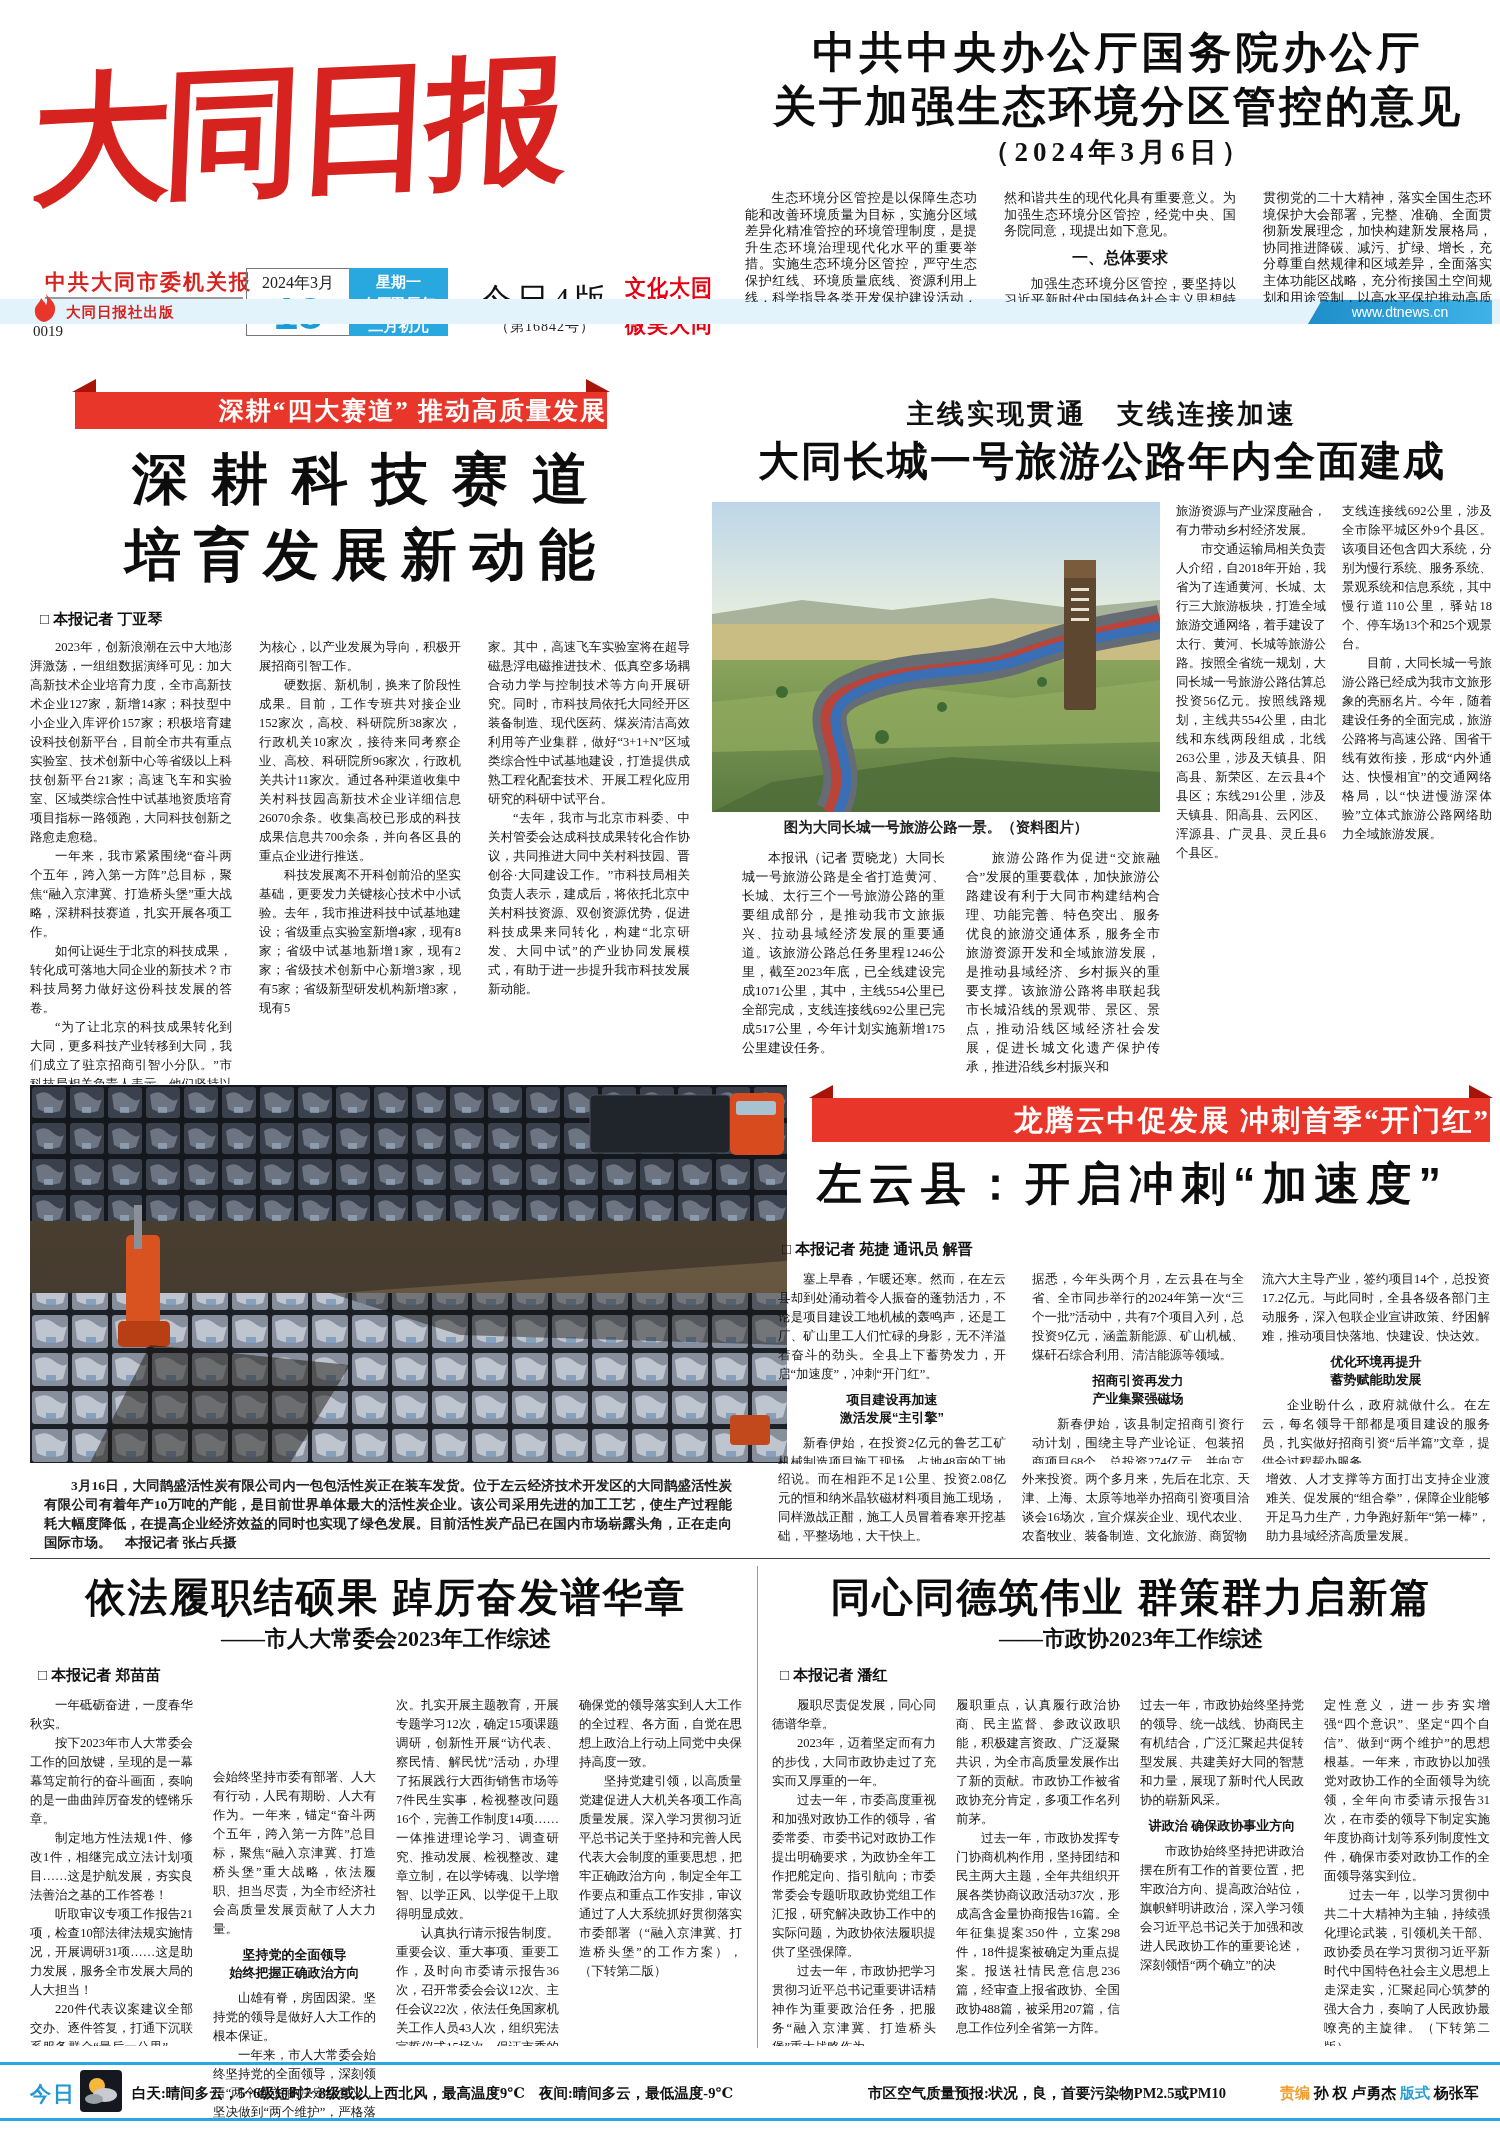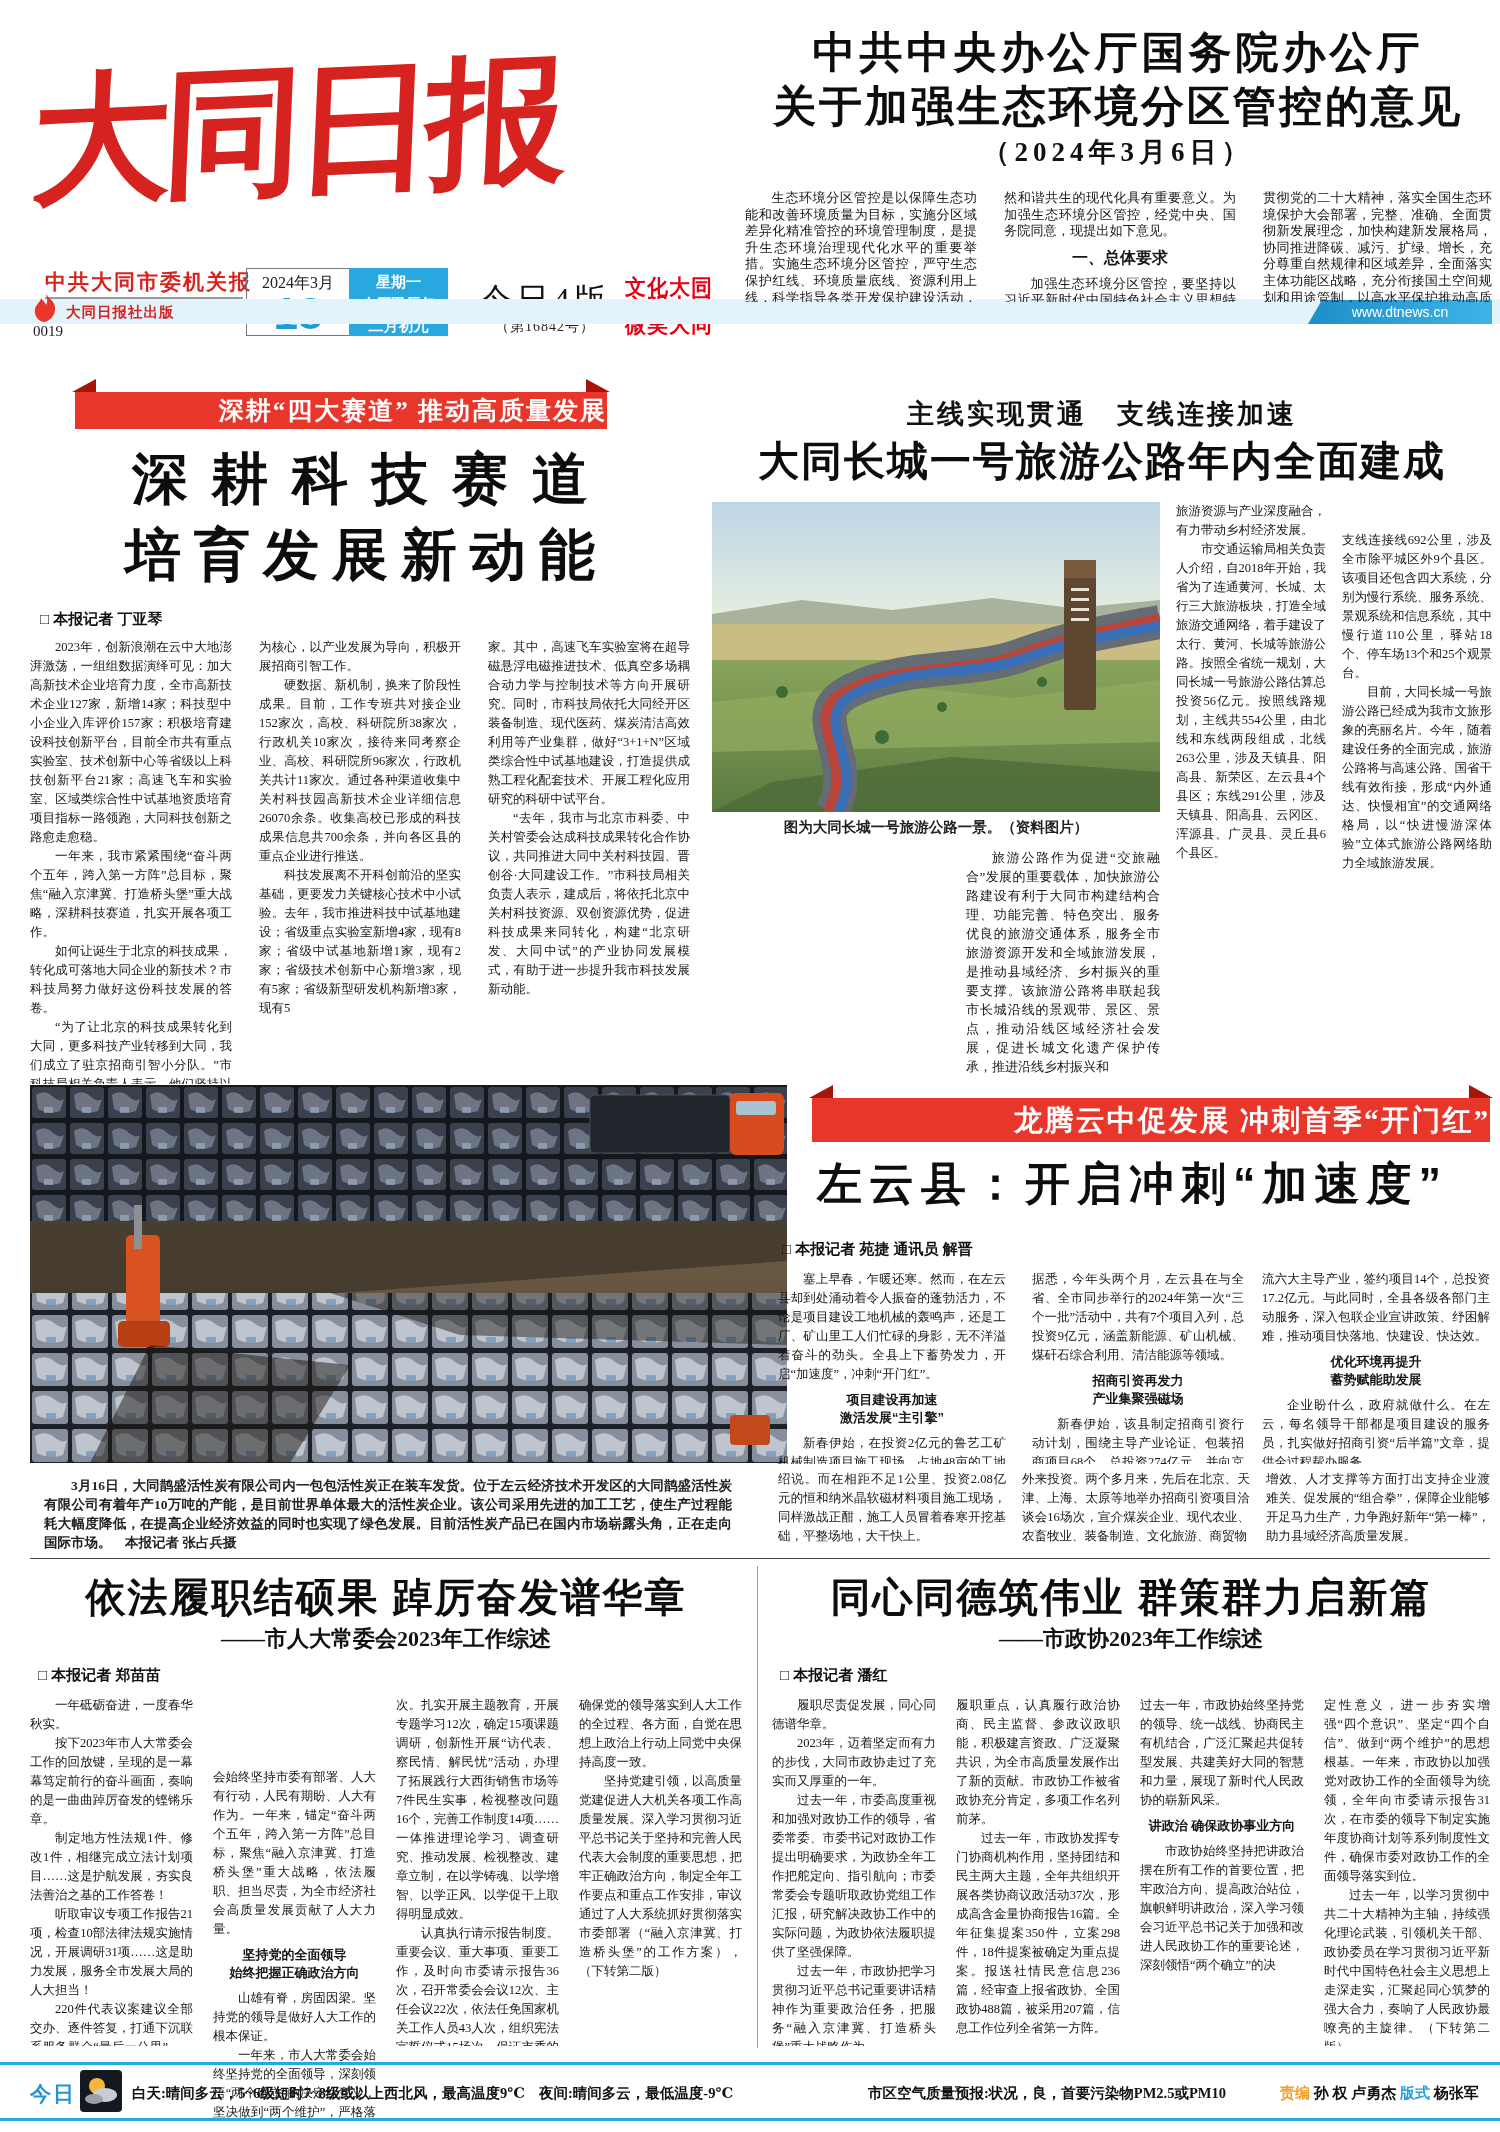--- a/index.html
+++ b/index.html
@@ -162,28 +162,31 @@
       <circle cx="170" cy="235" r="7" fill="#3e6b34"></circle>
     <rect x="352" y="58" width="32" height="150" rx="3" fill="#5d4730"></rect>
     <rect x="352" y="58" width="32" height="18" fill="#7a5c3c"></rect>
     <rect x="359" y="86" width="18" height="3" fill="#e8e2d2"></rect>
       <rect x="359" y="96" width="18" height="3" fill="#e8e2d2"></rect>
     <rect x="359" y="106" width="18" height="3" fill="#e8e2d2"></rect>
       <rect x="359" y="116" width="18" height="3" fill="#e8e2d2"></rect>
   </svg>
   <div class="abs caption" style="left:712px;top:818px;width:448px;text-align:center;font-size:14.5px;">图为大同长城一号旅游公路一景。（资料图片）</div>
 
+  <div class="abs col" style="left:742px;top:848px;width:203px;height:234px;font-size:13px;">
+      <p>本报讯（记者 贾晓龙）大同长城一号旅游公路是全省打造黄河、长城、太行三个一号旅游公路的重要组成部分，是推动我市文旅振兴、拉动县域经济发展的重要通道。该旅游公路总任务里程1246公里，截至2023年底，已全线建设完成1071公里，其中，主线554公里已全部完成，支线连接线692公里已完成517公里，今年计划实施新增175公里建设任务。</p>
+    </div>
   <div class="abs col" style="left:966px;top:848px;width:194px;height:234px;font-size:13px;">
       <p>旅游公路作为促进“交旅融合”发展的重要载体，加快旅游公路建设有利于大同市构建结构合理、功能完善、特色突出、服务优良的旅游交通体系，服务全市旅游资源开发和全域旅游发展，是推动县域经济、乡村振兴的重要支撑。该旅游公路将串联起我市长城沿线的景观带、景区、景点，推动沿线区域经济社会发展，促进长城文化遗产保护传承，推进沿线乡村振兴和</p>
     </div>
   <div class="abs col" style="left:1176px;top:502px;width:150px;height:580px;">
       <p class="ni">旅游资源与产业深度融合，有力带动乡村经济发展。</p>
       <p>市交通运输局相关负责人介绍，自2018年开始，我省为了连通黄河、长城、太行三大旅游板块，打造全域旅游交通网络，着手建设了太行、黄河、长城等旅游公路。按照全省统一规划，大同长城一号旅游公路估算总投资56亿元。按照线路规划，主线共554公里，由北线和东线两段组成，北线263公里，涉及天镇县、阳高县、新荣区、左云县4个县区；东线291公里，涉及天镇县、阳高县、云冈区、浑源县、广灵县、灵丘县6个县区。</p>
     </div>
-  <div class="abs col" style="left:1342px;top:502px;width:150px;height:580px;margin-top:29px;">
+  <div class="abs col" style="left:1342px;top:502px;width:150px;height:580px;">
       <p class="ni">支线连接线692公里，涉及全市除平城区外9个县区。该项目还包含四大系统，分别为慢行系统、服务系统、景观系统和信息系统，其中慢行道110公里，驿站18个、停车场13个和25个观景台。</p>
       <p>目前，大同长城一号旅游公路已经成为我市文旅形象的亮丽名片。今年，随着建设任务的全面完成，旅游公路将与高速公路、国省干线有效衔接，形成“内外通达、快慢相宜”的交通网络格局，以“快进慢游深体验”立体式旅游公路网络助力全域旅游发展。</p>
     </div>
 
   <svg class="abs" style="left:30px;top:1085px;" width="757" height="378" viewBox="0 0 757 378">
     <defs>
       <pattern id="pbag1" width="38" height="36" patternUnits="userSpaceOnUse">
         <rect width="38" height="36" fill="#14171c"></rect>
         <rect x="2" y="2" width="34" height="31" rx="3" fill="#3a404c"></rect>
         <path d="M6 10 Q14 4 22 11 T34 14 L30 26 Q18 30 8 24 Z" fill="#7d8594" opacity="0.75"></path>

